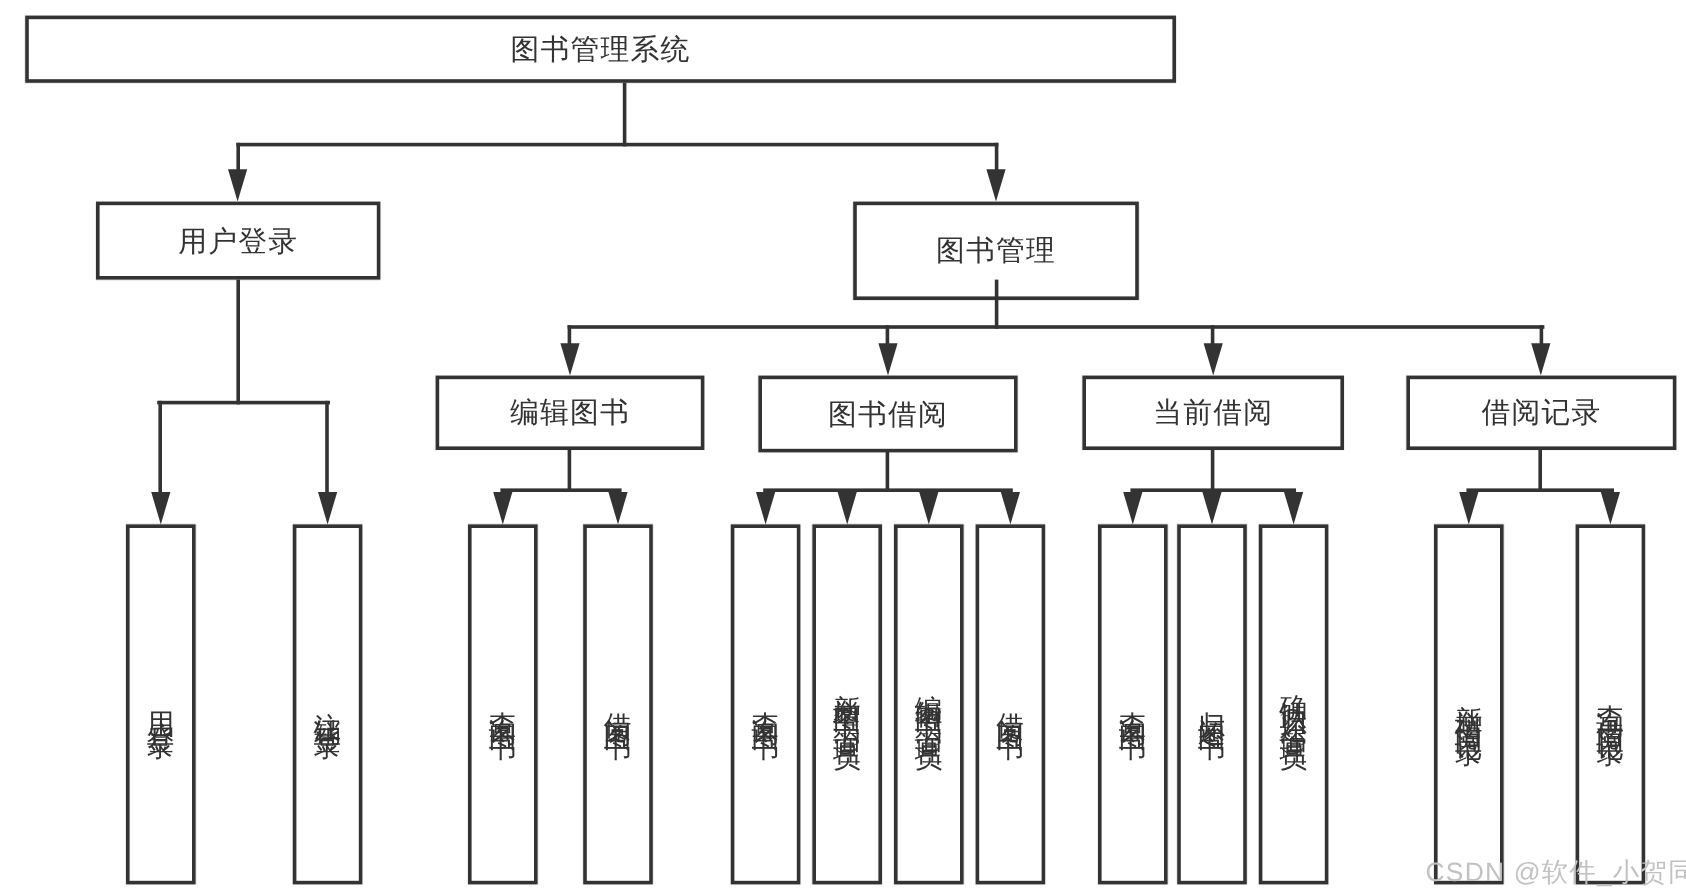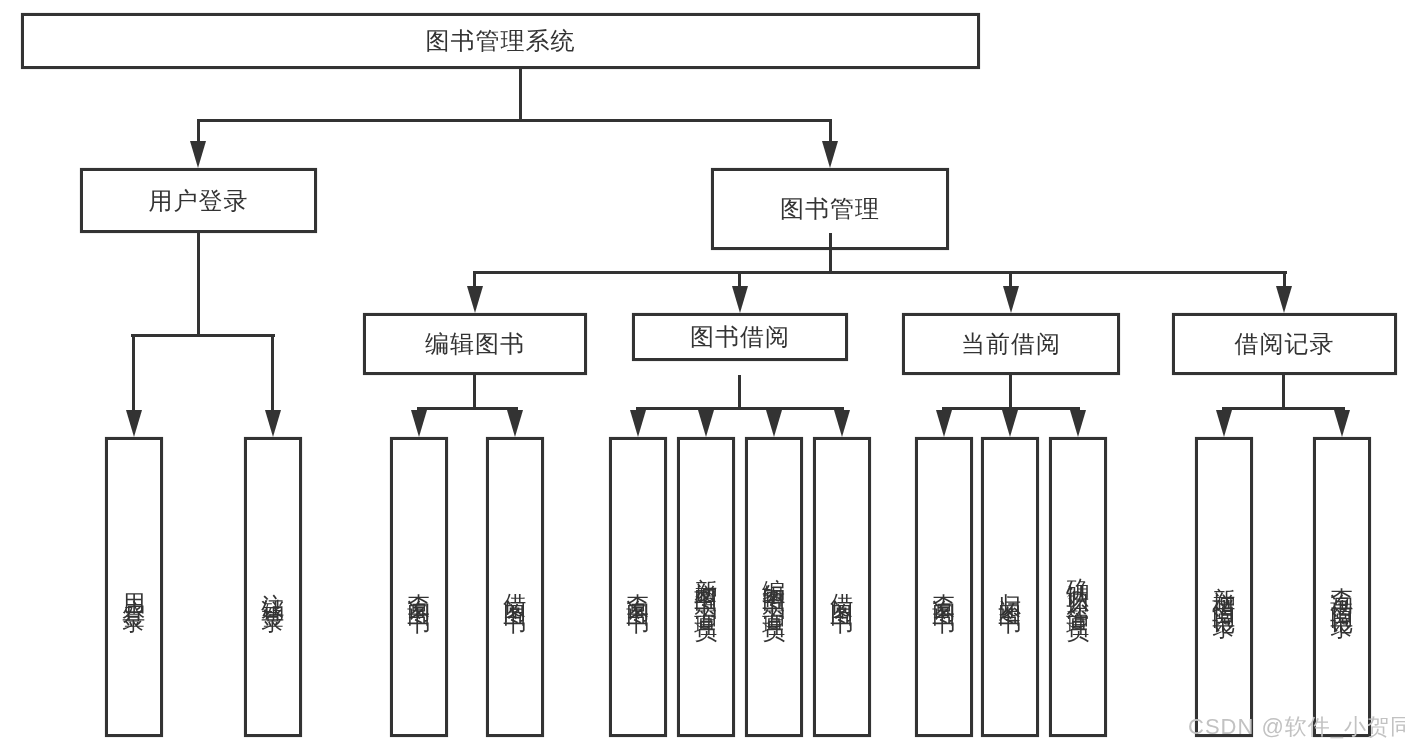--- a/index.html
+++ b/index.html
@@ -43,21 +43,21 @@
   <div class="box" style="left:80px;top:168px;width:237px;height:65px">
     <span class="lbl">用户登录</span>
   </div>
   <div class="box" style="left:711px;top:168px;width:238px;height:82px">
     <span class="lbl">图书管理</span>
   </div>
 
   <div class="box" style="left:363px;top:313px;width:224px;height:62px">
     <span class="lbl">编辑图书</span>
   </div>
-  <div class="box" style="left:632px;top:313px;width:216px;height:48px">
+  <div class="box" style="left:632px;top:313px;width:216px;height:64px">
     <span class="lbl">图书借阅</span>
   </div>
   <div class="box" style="left:1172px;top:313px;width:225px;height:62px">
     <span class="lbl">借阅记录</span>
   </div>
   <div class="box" style="left:902px;top:313px;width:218px;height:62px">
     <span class="lbl">当前借阅</span>
   </div>
 
   <div class="box leaf" style="left:105px;top:437px;width:58px;height:300px">

